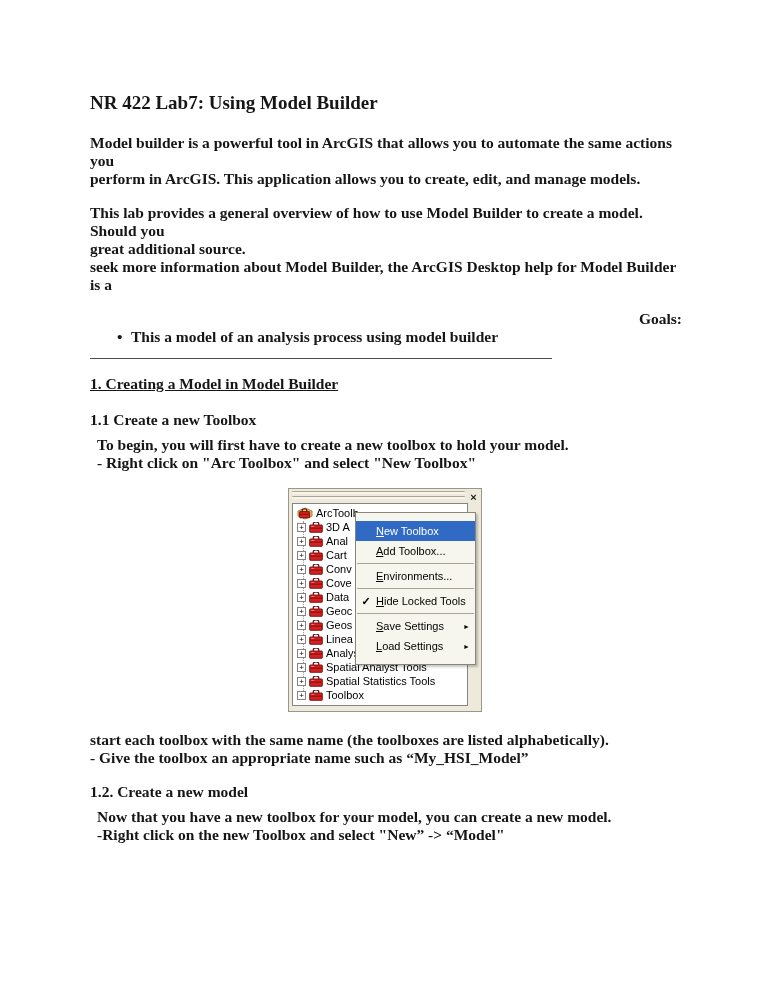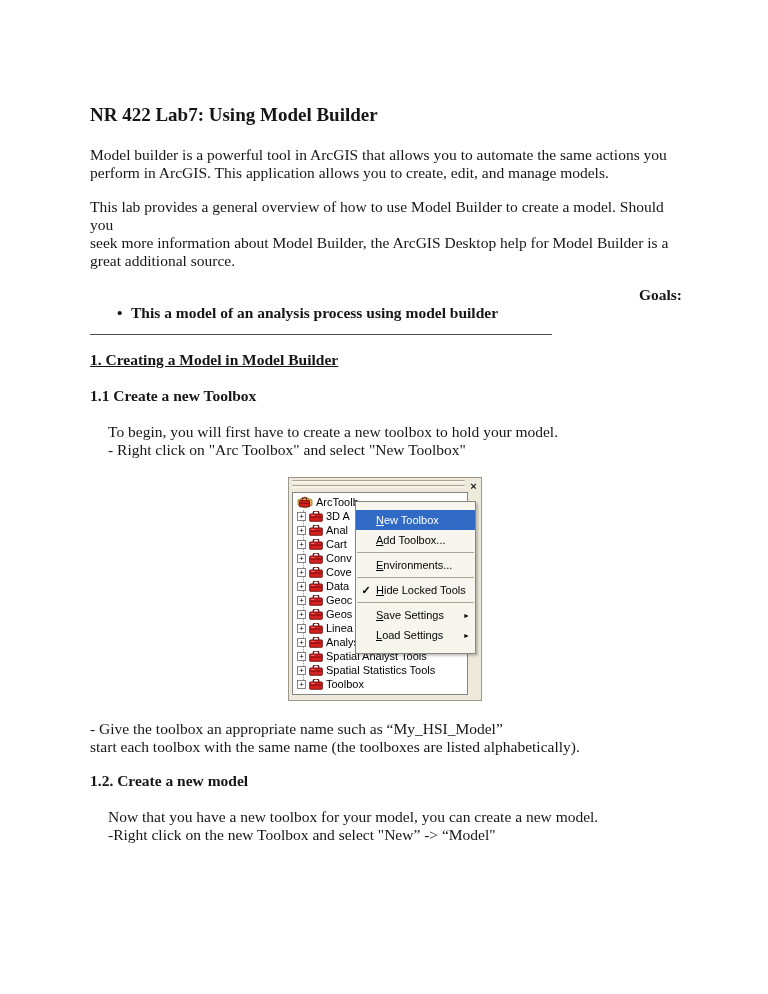--- a/index.html
+++ b/index.html
@@ -1,29 +1,29 @@
 <!DOCTYPE html>
 <html><head>
 <meta charset="utf-8">
 <style>
   html,body{margin:0;padding:0;background:#ffffff;}
   .page{position:relative;width:768px;height:994px;background:#ffffff;overflow:hidden;
         font-family:"Liberation Serif",serif;color:#161616;}
   .doc{position:absolute;left:90px;top:92px;width:592px;}
-  h1.title{font-size:19px;line-height:22px;font-weight:bold;margin:12px 0 20px 0;}
+  h1.title{font-size:19px;line-height:22px;font-weight:bold;margin:0 0 20px 0;}
   .para{margin:0 0 16px 0;}
-  .tline{font-size:15.5px;line-height:18px;white-space:pre-wrap;}
+  .tline{font-size:15.5px;line-height:18px;white-space:pre-wrap;font-weight:bold;}
   .goals-label{font-size:15.5px;line-height:18px;font-weight:bold;text-align:right;}
   .goal-item{padding-left:27px;font-size:15.5px;line-height:18px;}
   .goal-item .bullet{display:inline-block;width:14px;font-weight:bold;}
   .goal-text{font-weight:bold;}
   .hrule{width:462px;border:none;border-top:1px solid #4c4c4c;margin:12px 0 16px 0;height:0;}
   .sec-heading{font-size:15.5px;line-height:18px;font-weight:bold;text-decoration:underline;margin:0 0 18px 0;}
   .subhead{font-size:15.5px;line-height:18px;font-weight:bold;margin:0;}
-  .para.tight{margin:18px;}
+  .para.tight{margin:7px;}
   .figure{margin:16px 0 19px 198px;}
 
   
   .panel{position:relative;width:192px;height:222px;background:#edeadb;border:1px solid #9b978a;
          font-family:"Liberation Sans",sans-serif;}
   .panel-header{position:relative;height:13px;}
   .groove{height:2px;margin:2px 16px 1px 3px;background:#f7f5eb;border-top:1px solid #aaa696;border-radius:1px;}
   .closebtn{position:absolute;right:2px;top:0px;width:11px;height:12px;font-size:11px;line-height:12px;
             text-align:center;font-weight:bold;color:#1a1a1a;cursor:default;}
   .tree-area{position:absolute;left:3px;top:14px;width:176px;height:203px;background:#ffffff;
@@ -50,22 +50,22 @@
   <div class="doc">
 
     <h1 class="title">NR 422 Lab7: Using Model Builder</h1>
 
     <div class="para">
         <div class="tline">Model builder is a powerful tool in ArcGIS that allows you to automate the same actions you</div>
         <div class="tline">perform in ArcGIS. This application allows you to create, edit, and manage models.</div>
       </div>
     <div class="para">
         <div class="tline">This lab provides a general overview of how to use Model Builder to create a model. Should you</div>
+        <div class="tline">great additional source.</div>
         <div class="tline">seek more information about Model Builder, the ArcGIS Desktop help for Model Builder is a</div>
-        <div class="tline">great additional source.</div>
       </div>
 
     <div class="goals-label">Goals:</div>
     <div class="goal-item">
       <span class="bullet">•</span><span class="goal-text">This a model of an analysis process using model builder</span>
     </div>
 
     <div class="hrule"></div>
 
     <div class="sec-heading">1. Creating a Model in Model Builder</div>
@@ -283,22 +283,22 @@
             <div class="menu-item">
               <span class="gut"></span>
               <span class="mlabel"><u>L</u>oad Settings</span>
               <span class="arrow">►</span>
             </div>
           </div>
       </div>
     </figure>
 
     <div class="para">
+        <div class="tline">start each toolbox with the same name (the toolboxes are listed alphabetically).</div>
         <div class="tline">- Give the toolbox an appropriate name such as “My_HSI_Model”</div>
-        <div class="tline">start each toolbox with the same name (the toolboxes are listed alphabetically).</div>
       </div>
 
     <div class="subhead">1.2. Create a new model</div>
     <div class="para tight">
         <div class="tline">Now that you have a new toolbox for your model, you can create a new model.</div>
         <div class="tline">-Right click on the new Toolbox and select "New” -&gt; “Model"</div>
       </div>
 
   </div>
 </div>

